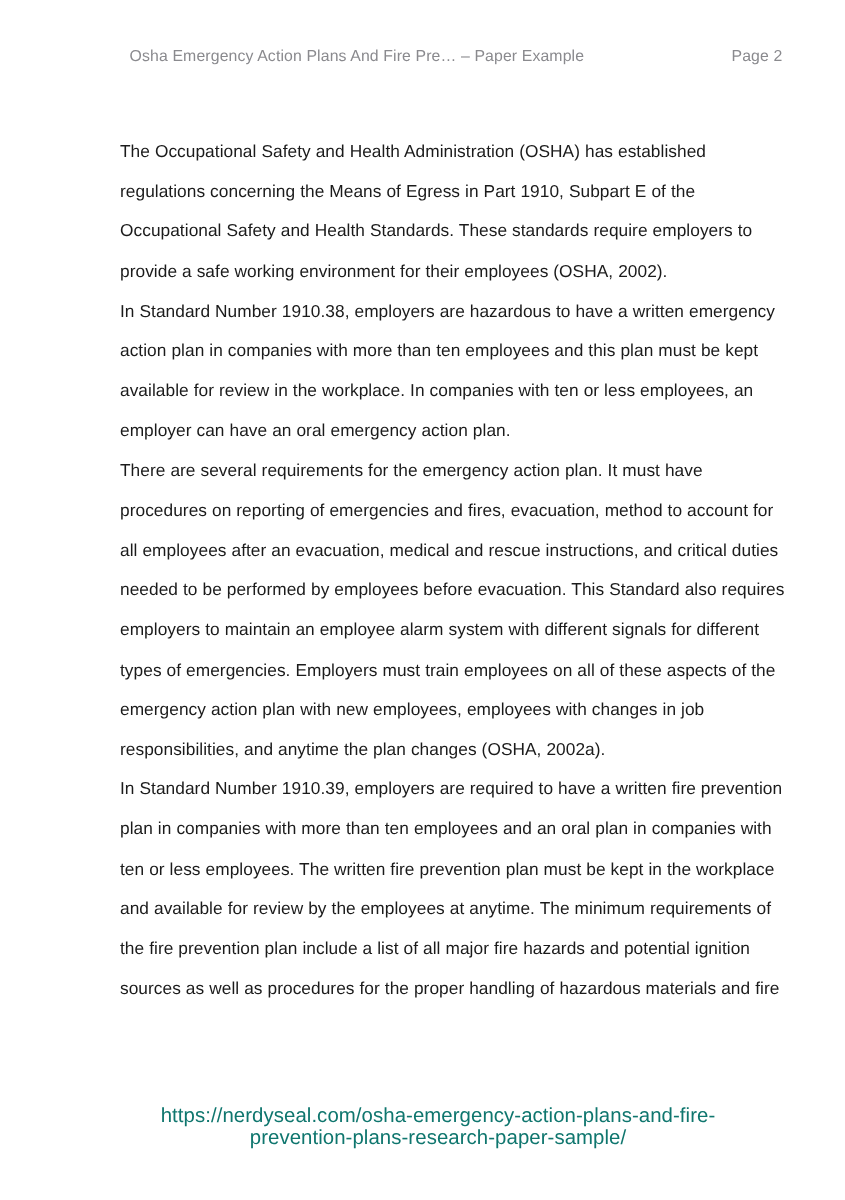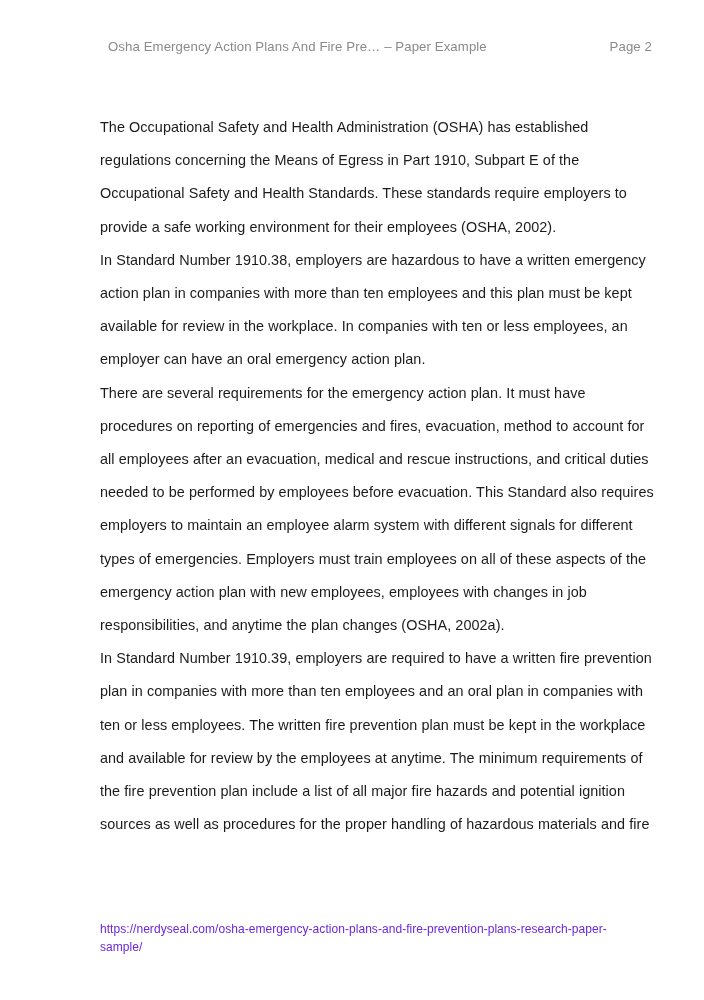--- a/index.html
+++ b/index.html
@@ -64,25 +64,26 @@
     letter-spacing: 0.05px;
     word-spacing: 0.1px;
   }
 
   
   .page-footer {
     position: absolute;
     top: 921px;
     left: 100px;
     width: 530px;
-    font-size: 12px;
+    font-size: 17px;
     line-height: 17.5px;
-    color: #6d28d9;
+    color: #0f766e;
     letter-spacing: 0.05px;
     word-break: break-word;
+    text-align: center;
   }
 </style>
 </head>
 <body>
 
 <div class="page">
 
   <div class="page-header">
     <span class="doc-title">Osha Emergency Action Plans And Fire Pre… – Paper Example</span>
     <span class="page-number">Page 2</span>

